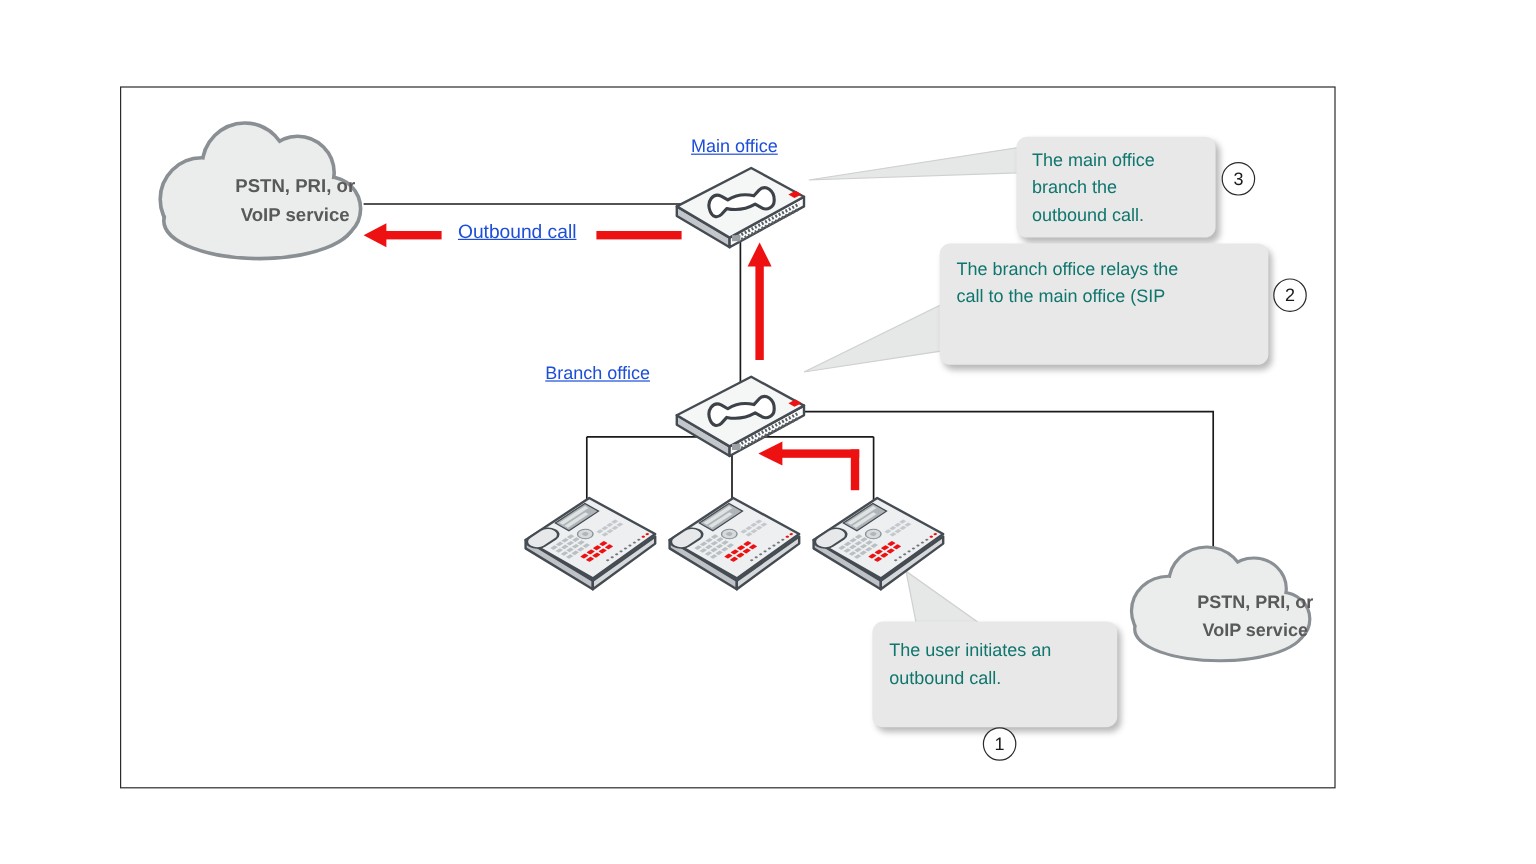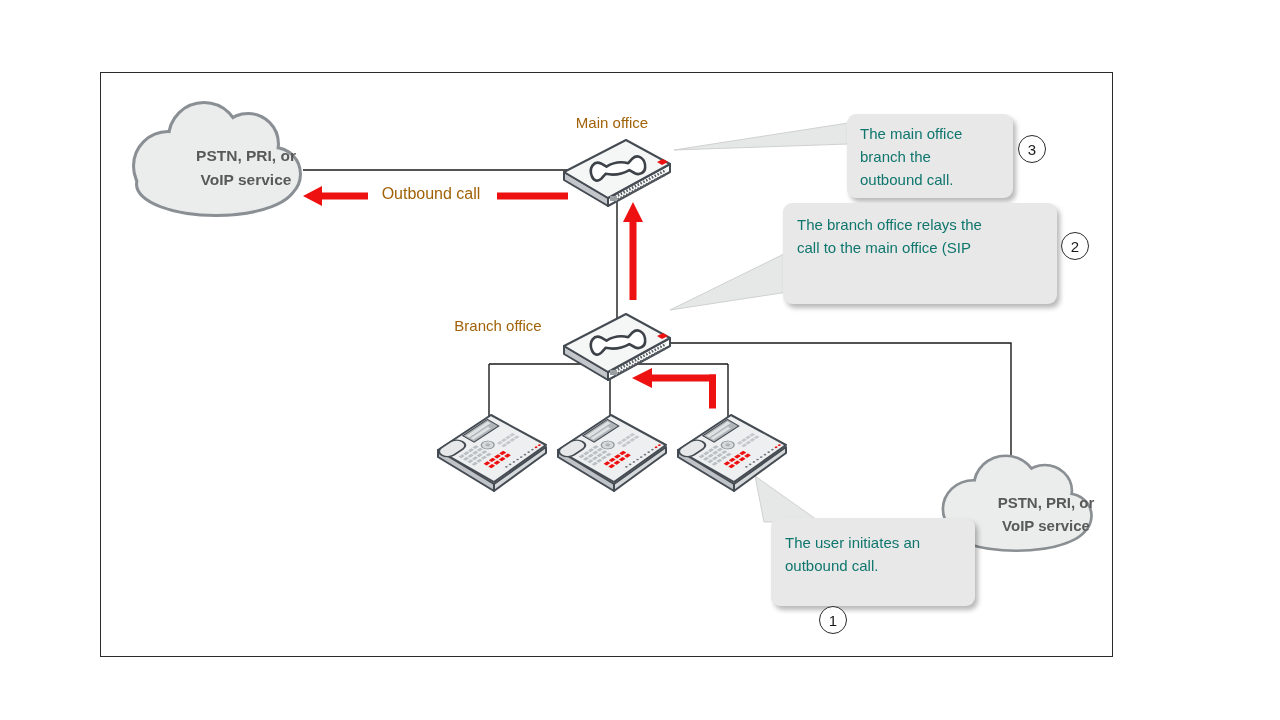--- a/index.html
+++ b/index.html
@@ -2,21 +2,21 @@
 <html><head>
 <meta charset="utf-8">
 <style>
   html,body{margin:0;padding:0;background:#ffffff;}
   body{width:1280px;height:720px;position:relative;overflow:hidden;
        font-family:"Liberation Sans", sans-serif;}
   .stage{position:absolute;left:0;top:0;width:1280px;height:720px;}
   .canvas-frame{position:absolute;left:100px;top:72px;width:1011px;height:583px;
        border:1px solid #2b2b2b;background:#ffffff;}
   svg.layer{position:absolute;left:0;top:0;width:1280px;height:720px;z-index:2;}
-  .txt{position:absolute;z-index:4;color:#a16207;}
+  .txt{position:absolute;z-index:4;color:#1d4ed8;text-decoration:underline;}
   .node-label{font-size:15px;text-align:center;}
   .flow-label{font-size:16px;text-align:center;}
   .cloud-text{font-size:15.5px;font-weight:bold;color:#595959;text-align:center;
        line-height:24px;z-index:4;position:absolute;margin-left:32px;}
   .callout{position:absolute;z-index:3;background:#e8e8e8;border-radius:9px;
        box-shadow:3px 4px 5px rgba(0,0,0,0.28);font-size:15px;line-height:23px;
        color:#0f766e;}
   .callout .line{white-space:nowrap;}
   .step-circle{position:absolute;z-index:4;width:26px;height:26px;border:1.5px solid #2b2b2b;
        border-radius:50%;background:#ffffff;font-size:15px;color:#1a1a1a;
@@ -169,21 +169,21 @@
       <g>
         <rect x="709" y="374.5" width="7" height="34"></rect>
         <rect x="648" y="374.5" width="68" height="7"></rect>
         <polygon points="632,378 652,368 652,388"></polygon>
       </g>
     </g>
   </svg>
 
   <div class="txt node-label" style="left:552px;top:114px;width:120px;">Main office</div>
 
-  <div class="txt node-label" style="left:440px;top:317px;width:116px;">Branch office</div>
+  <div class="txt node-label" style="left:440px;top:303px;width:116px;">Branch office</div>
 
   <div class="txt flow-label" style="left:372px;top:185px;width:118px;">Outbound call</div>
 
   <div class="cloud-text" style="left:136px;top:144px;width:156px;">
     <div>PSTN, PRI, or</div>
     <div>VoIP service</div>
   </div>
 
   <div class="cloud-text" style="left:938px;top:491px;width:152px;font-size:15px;line-height:23px;">
     <div>PSTN, PRI, or</div>
@@ -194,21 +194,21 @@
     <div class="line">The main office</div>
     <div class="line">branch the</div>
     <div class="line">outbound call.</div>
   </div>
 
   <div class="callout" style="left:783px;top:203px;width:260px;height:91px;padding:10px 0 0 14px;">
     <div class="line">The branch office relays the</div>
     <div class="line">call to the main office (SIP</div>
   </div>
 
-  <div class="callout" style="left:727px;top:518px;width:190px;height:75px;padding:13px 0 0 14px;margin-left:44px;">
+  <div class="callout" style="left:727px;top:518px;width:190px;height:75px;padding:13px 0 0 14px;">
     <div class="line">The user initiates an</div>
     <div class="line">outbound call.</div>
   </div>
 
   <div class="step-circle" style="left:1018px;top:135px;">3</div>
   <div class="step-circle" style="left:1061px;top:232px;">2</div>
   <div class="step-circle" style="left:819px;top:606px;">1</div>
 
 </div>
 

